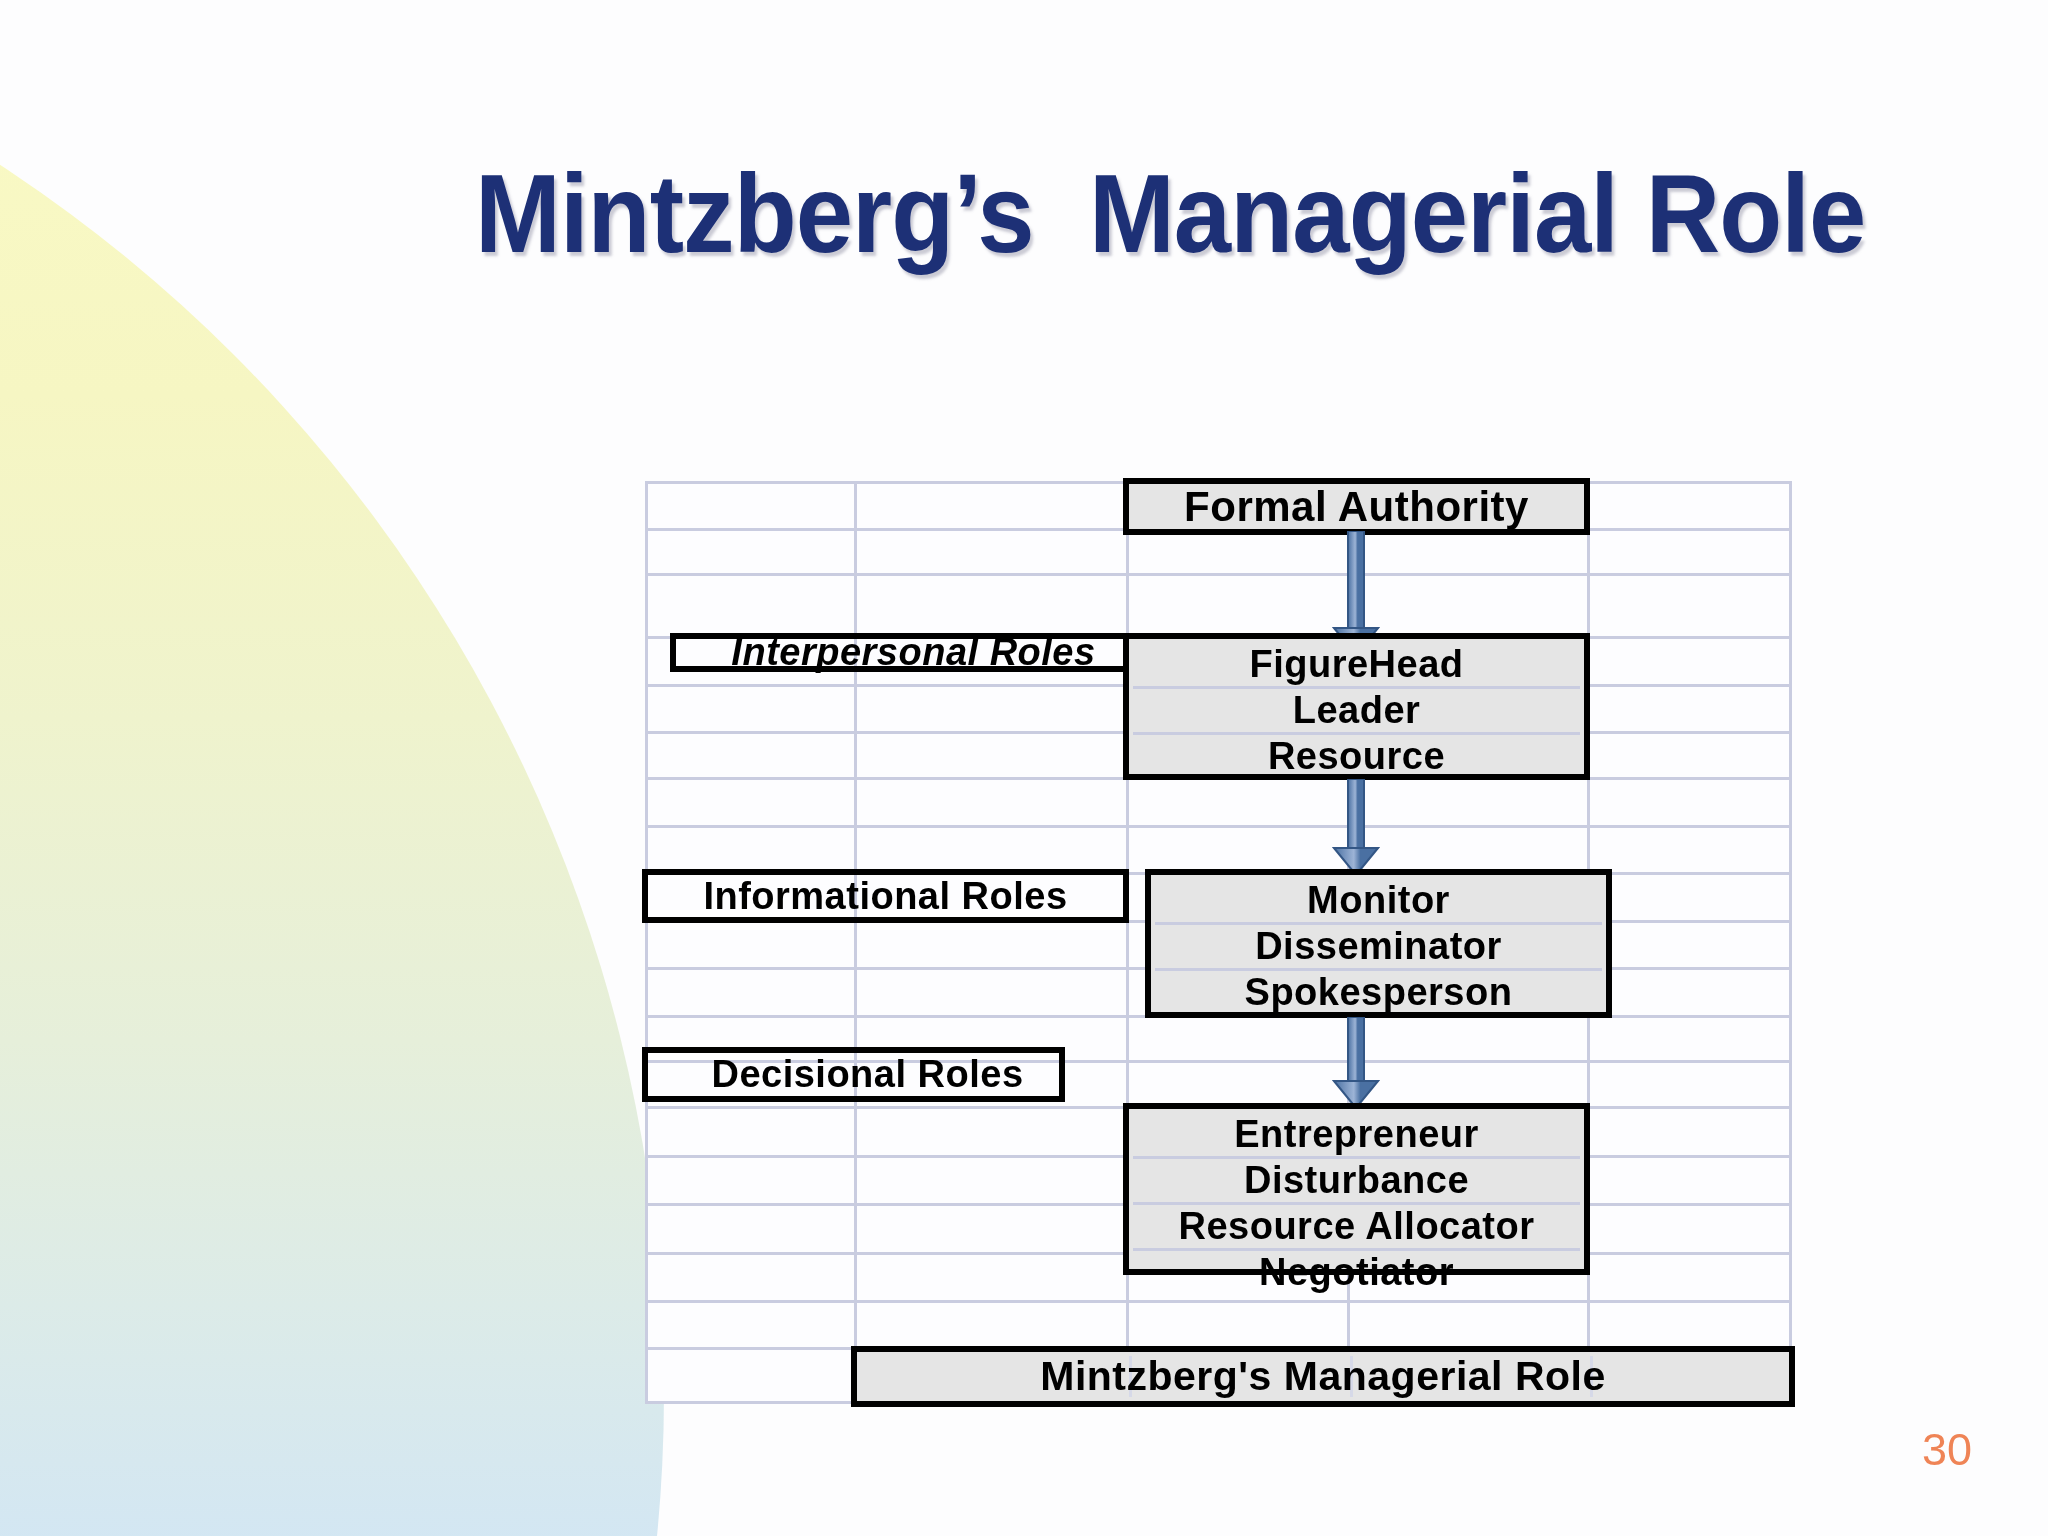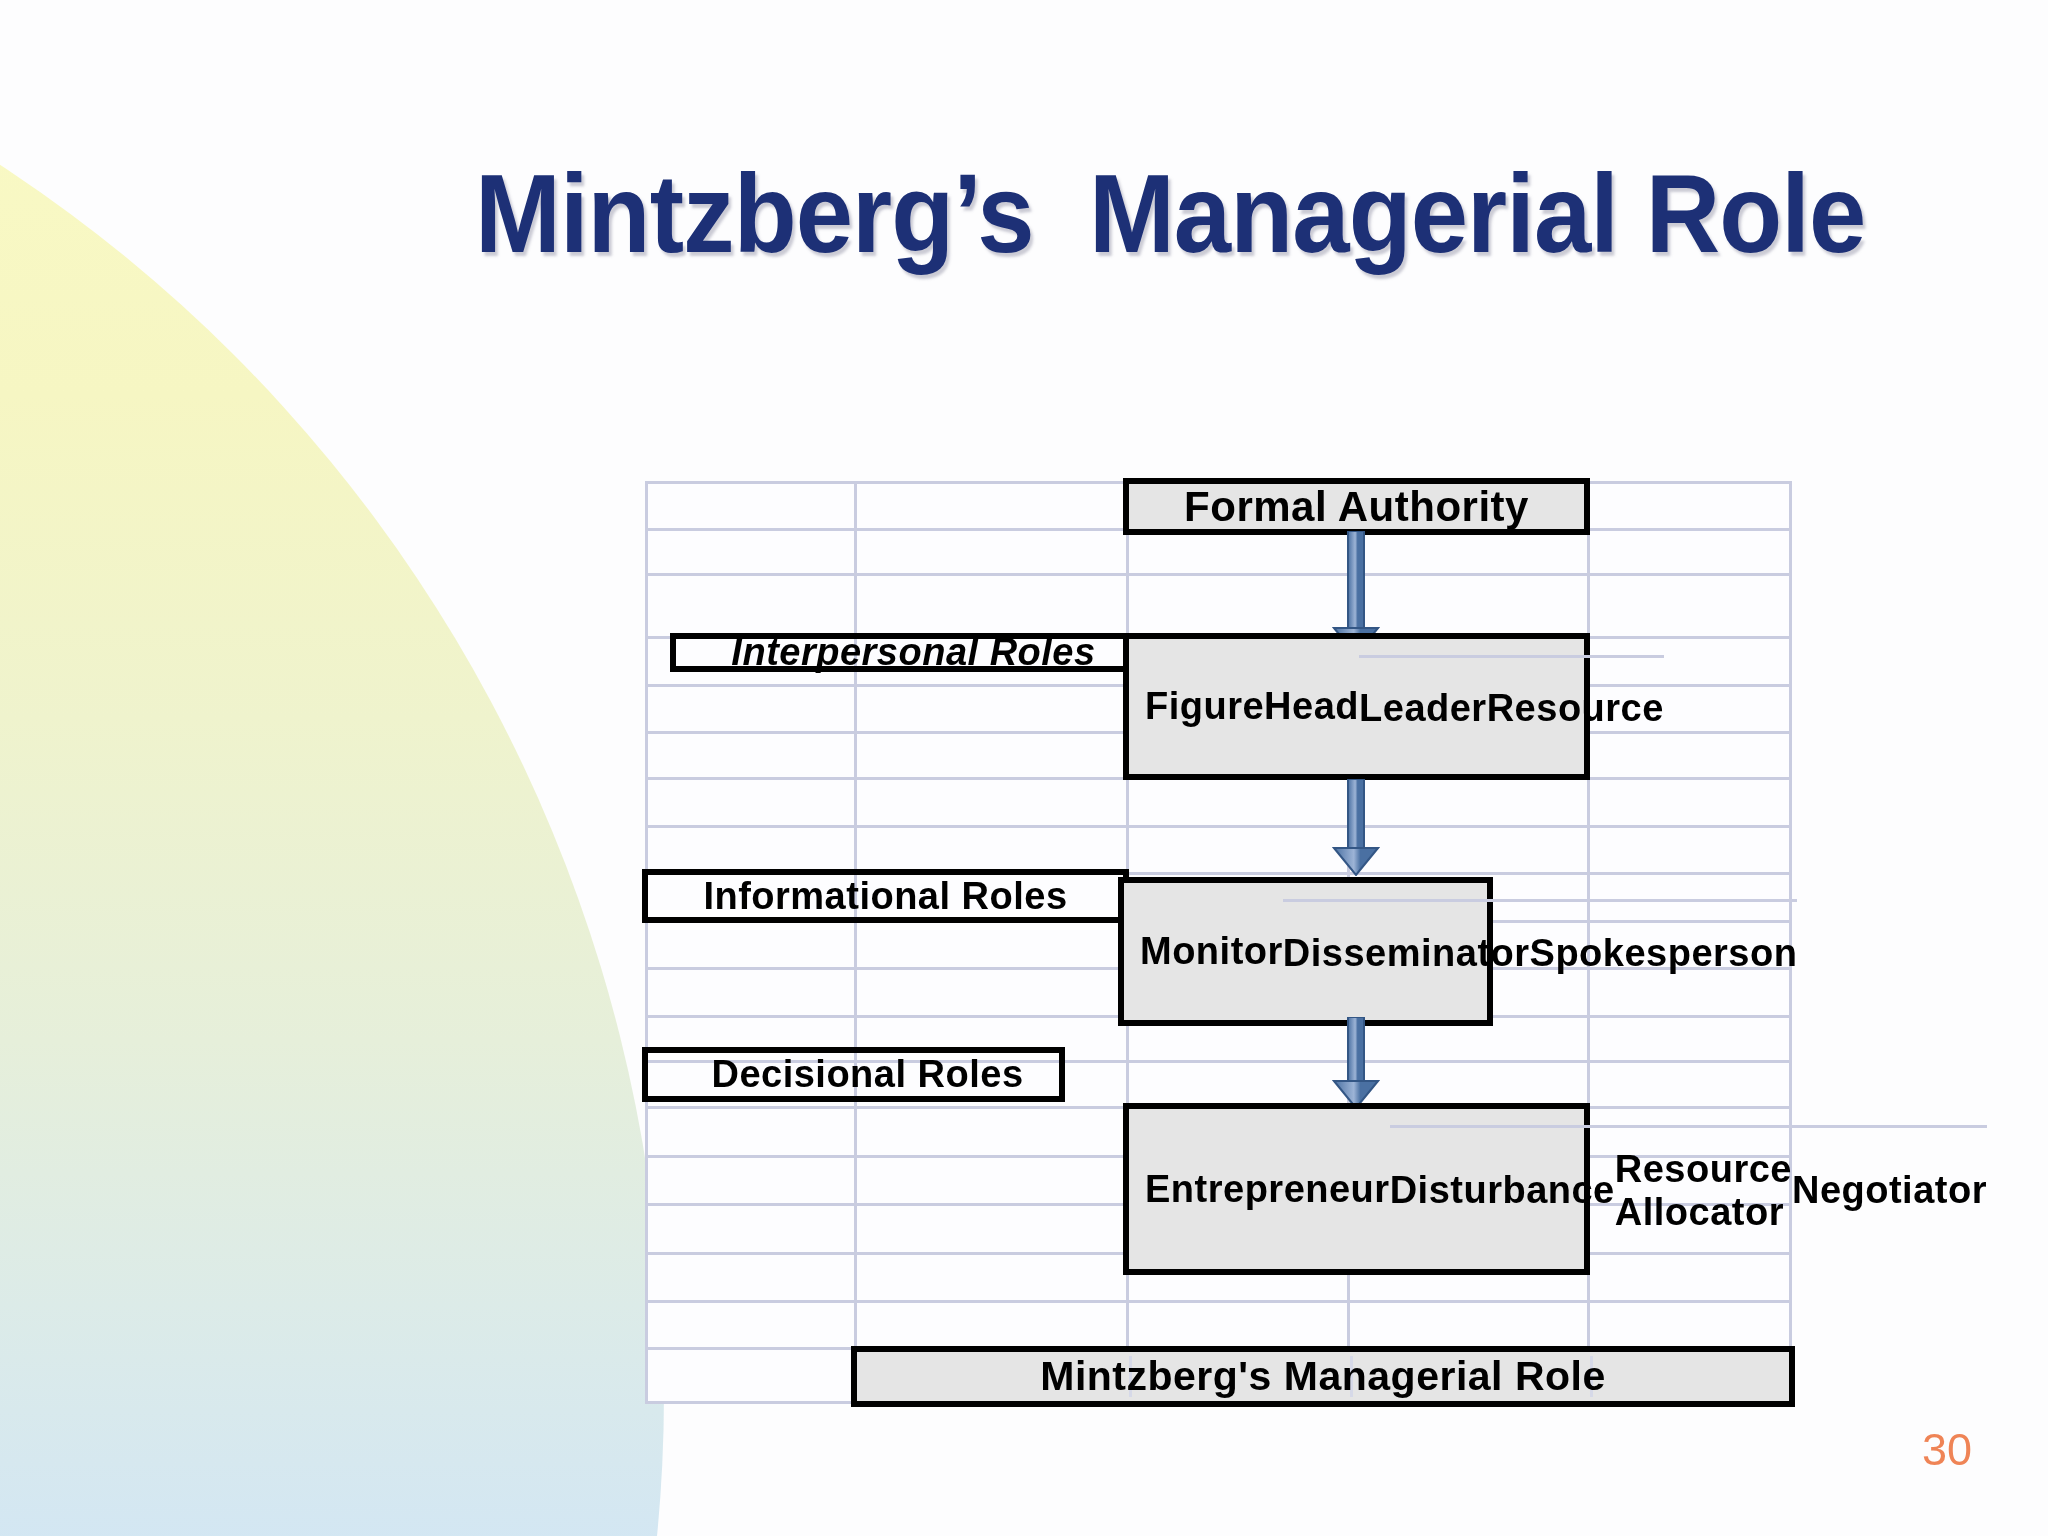--- a/index.html
+++ b/index.html
@@ -20,21 +20,21 @@
     text-shadow:3px 4px 3px rgba(110,110,135,.35);}
 
   .grid{position:absolute;left:645px;top:481px;width:1147px;height:923px;background:#fdfdff;}
   .gl-v{position:absolute;top:0;width:3px;height:100%;background:var(--grid-line,#c9cce0);}
   .gl-h{position:absolute;left:0;height:3px;width:100%;background:var(--grid-line,#c9cce0);}
 
   .dbox{position:absolute;border:6px solid var(--box-border,#000);box-sizing:border-box;
     display:flex;align-items:center;justify-content:center;
     font-weight:bold;color:#000;font-size:38px;letter-spacing:.5px;}
   .dbox.opaque{background:#e5e5e5;}
-  .rolebox{align-items:stretch;justify-content:flex-start;padding:16px;}
+  .rolebox{flex-direction:column;align-items:stretch;justify-content:flex-start;padding:4px;}
   .role-row{flex:1;display:flex;align-items:center;justify-content:center;}
   .role-row + .role-row{border-top:3px solid var(--grid-line,#c9cce0);}
   .inner-vline{position:absolute;top:4px;bottom:4px;width:3px;background:#d6d9e8;}
 
   .arrow{position:absolute;left:1332px;width:48px;}
 
   .page-num{position:absolute;left:1922px;top:1424px;font-size:45px;
     color:var(--page-number,#ef8456);}
 </style>
 </head>
@@ -102,21 +102,21 @@
   </div>
 
   <svg class="arrow" style="top:779px;" width="48" height="97" viewBox="0 0 48 97">
     <rect x="16" y="0" width="16" height="71" fill="url(#agrad)" stroke="var(--arrow-stroke,#335685)" stroke-width="2"></rect>
     <polygon points="2,69 46,69 24,96" fill="url(#agrad)" stroke="var(--arrow-stroke,#335685)" stroke-width="2"></polygon>
   </svg>
 
   <div class="dbox" style="left:642px;top:869px;width:487px;height:54px;">
     <span>Informational Roles</span>
   </div>
-  <div class="dbox opaque rolebox" style="left:1118px;top:869px;width:375px;height:149px;margin-top:8px;">
+  <div class="dbox opaque rolebox" style="left:1145px;top:869px;width:467px;height:149px;">
     <div class="role-row">Monitor</div>
     <div class="role-row">Disseminator</div>
     <div class="role-row">Spokesperson</div>
   </div>
 
   <svg class="arrow" style="top:1017px;" width="48" height="92" viewBox="0 0 48 92">
     <rect x="16" y="0" width="16" height="66" fill="url(#agrad)" stroke="var(--arrow-stroke,#335685)" stroke-width="2"></rect>
     <polygon points="2,64 46,64 24,91" fill="url(#agrad)" stroke="var(--arrow-stroke,#335685)" stroke-width="2"></polygon>
   </svg>
 

